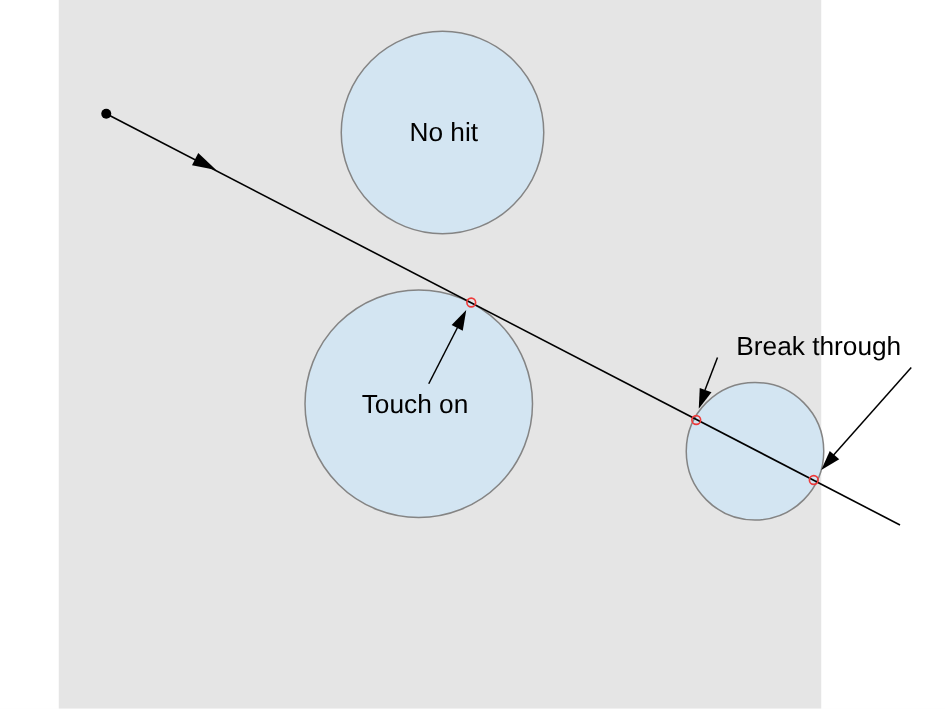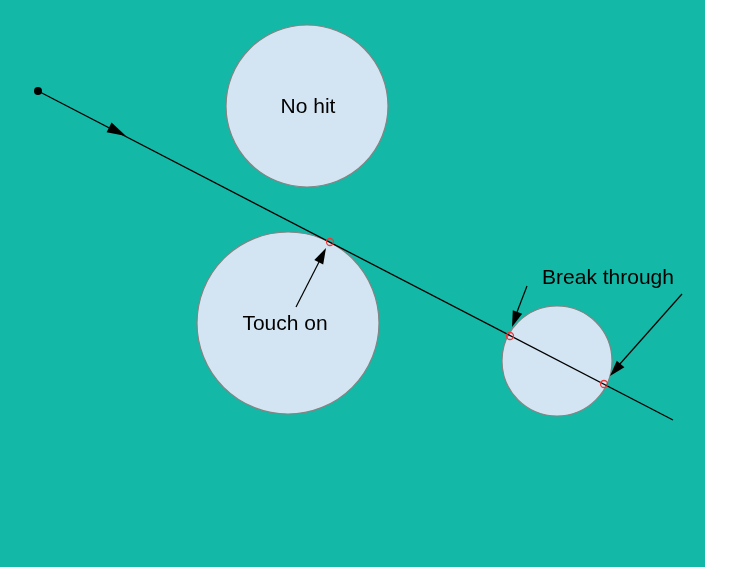--- a/index.html
+++ b/index.html
@@ -6,23 +6,24 @@
     margin: 0;
     padding: 0;
     background: #ffffff;
     width: 756px;
     height: 567px;
     overflow: hidden;
     font-family: "Liberation Sans", sans-serif;
   }
   .canvas {
     position: relative;
-    width: 705px;
+    width: 610px;
     height: 567px;
-    background: #14b8a6;
+    background: #e5e5e5;
+    margin-left: 47px;
   }
   svg text {
     font-family: "Liberation Sans", sans-serif;
     font-size: 21px;
     fill: #000000;
   }
 </style>
 </head>
 <body>
 

